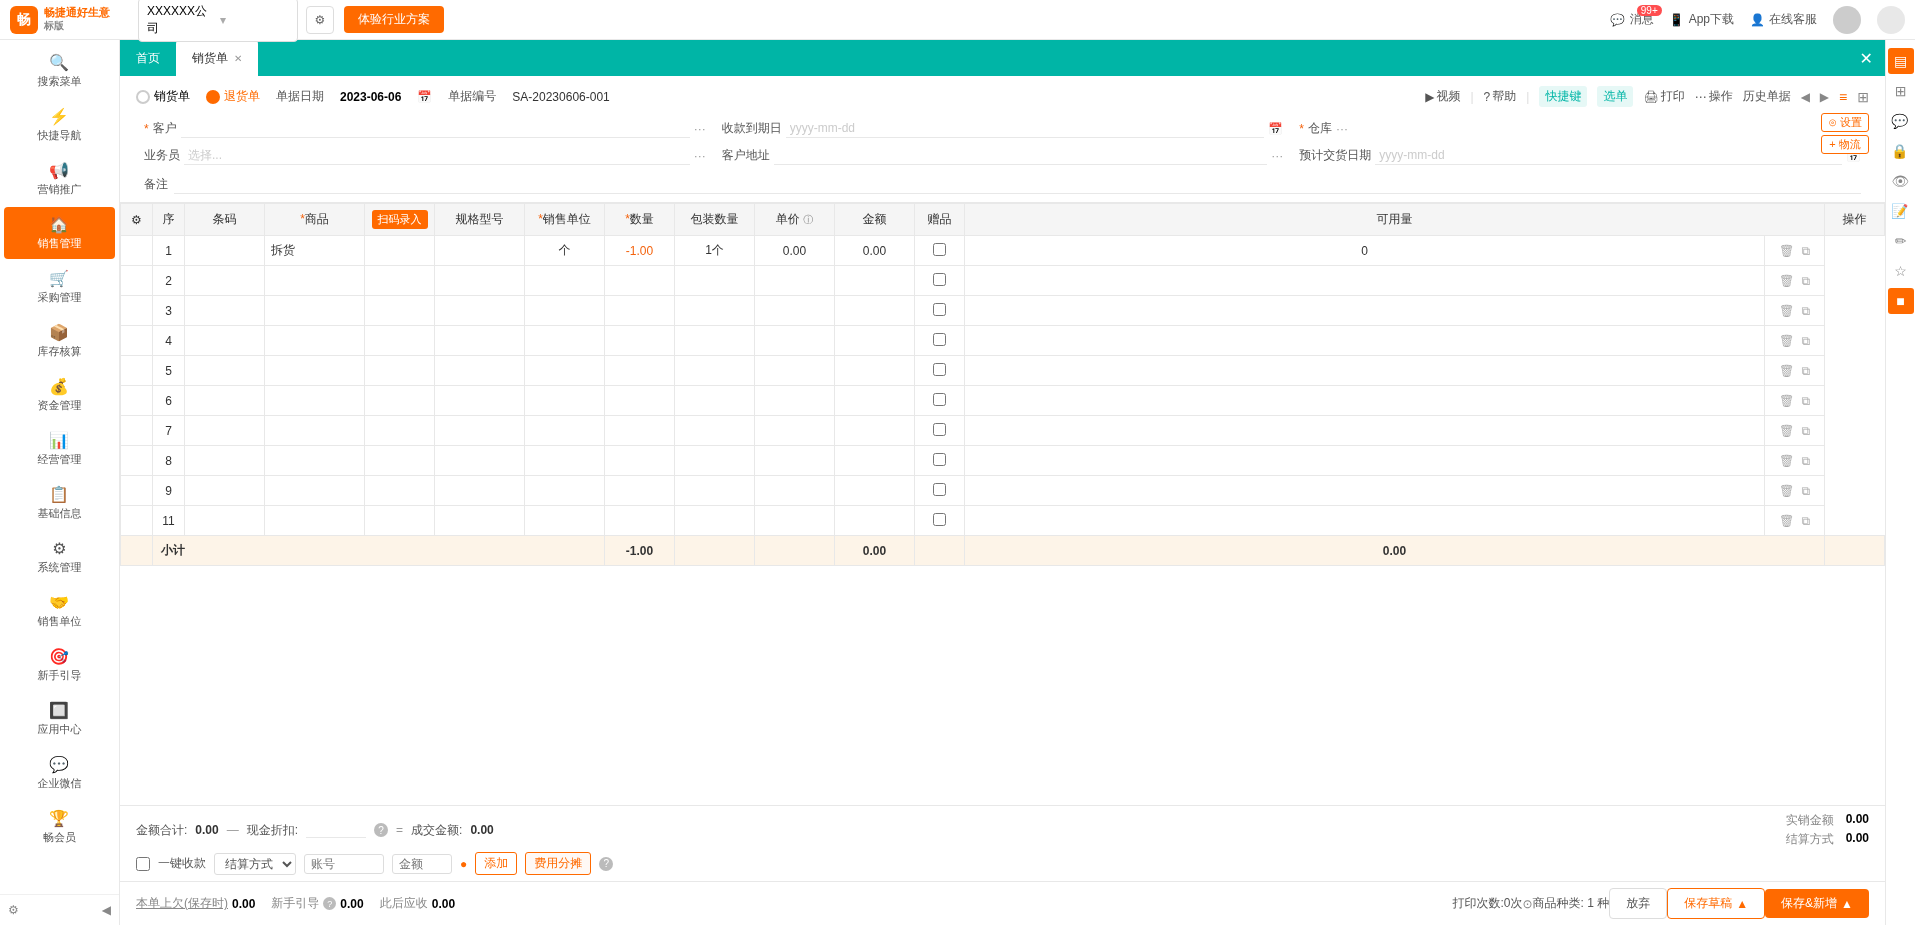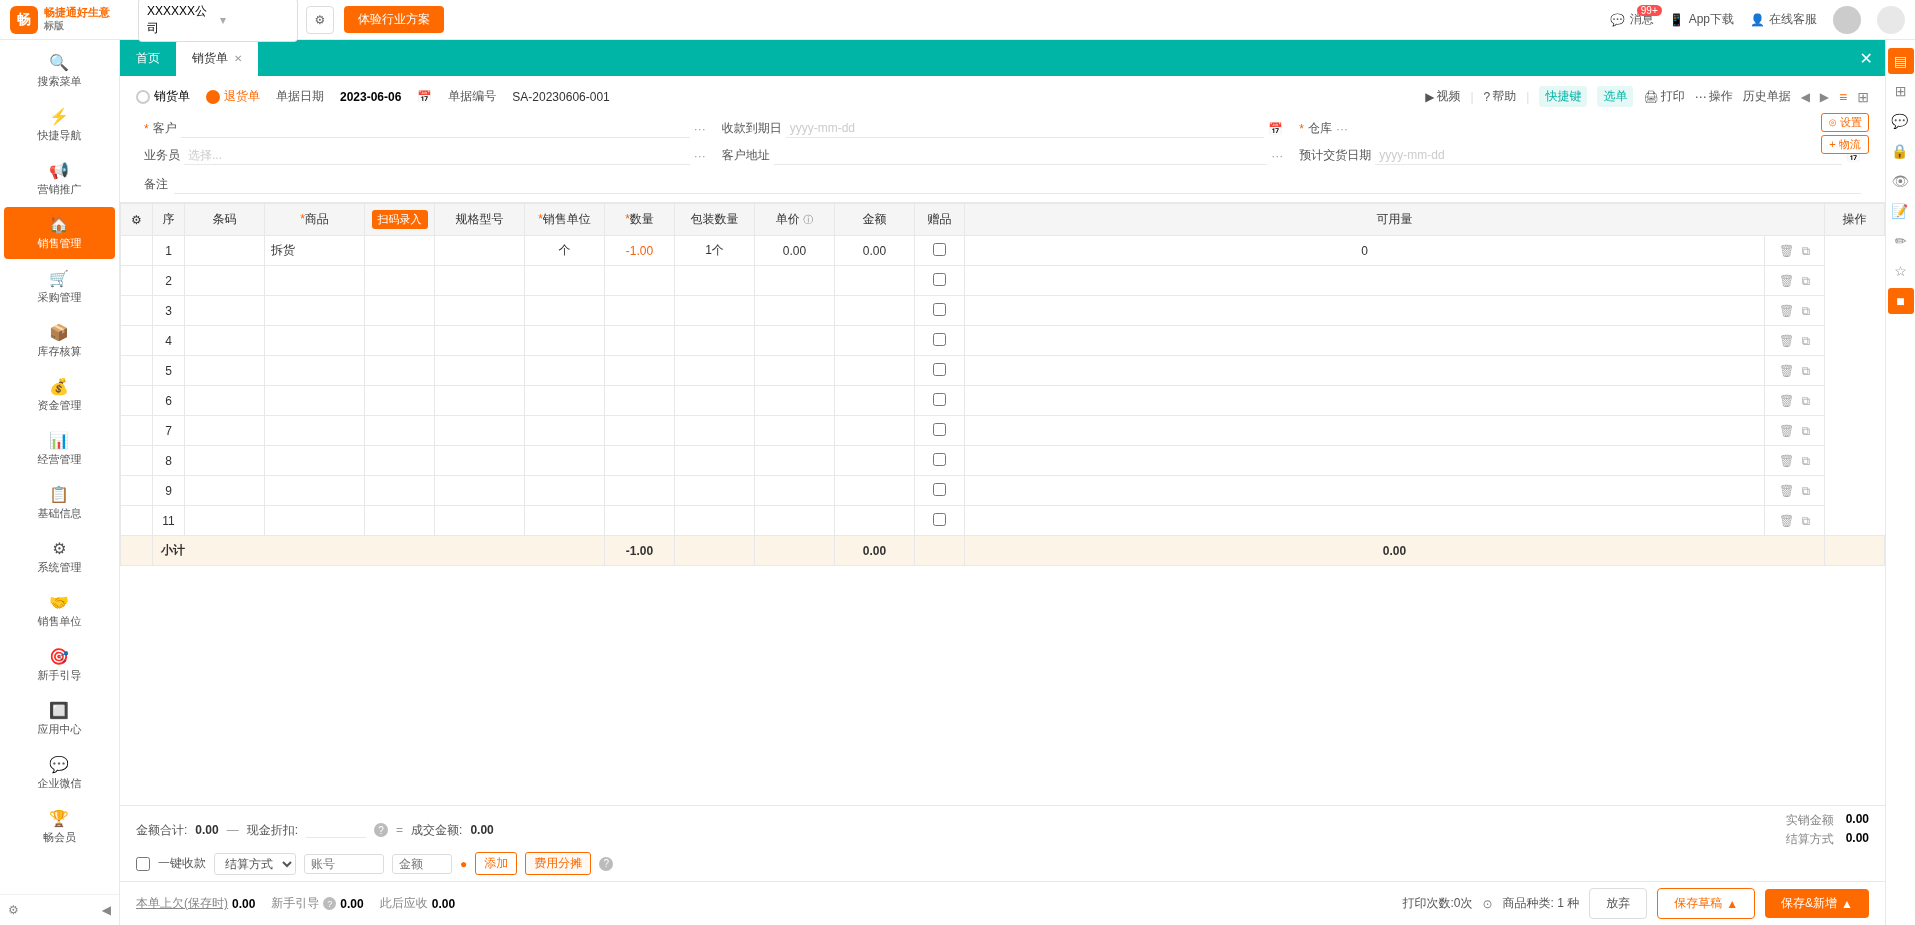--- a/index.html
+++ b/index.html
@@ -205,21 +205,21 @@
 
     
     .footer-bar {
       height: 44px;
       background: #fff;
       border-top: 1px solid #e8e8e8;
       display: flex; align-items: center;
       padding: 0 16px; gap: 16px;
     }
     .footer-stat { display: flex; align-items: center; gap: 4px; }
-    .footer-right { margin-left: auto; display: flex; align-items: center; gap: 10px; }
+    .footer-right { margin-left: auto; display: flex; align-items: center; }
     .discard-btn {
       border: 1px solid #ddd; background: #fff; color: #555;
       border-radius: 4px; padding: 6px 16px; cursor: pointer;
     }
     .save-draft-btn {
       border: 1px solid #ff6a00; background: #fff; color: #ff6a00;
       border-radius: 4px; padding: 6px 16px; cursor: pointer;
       display: flex; align-items: center; gap: 4px;
     }
     .save-new-btn {

